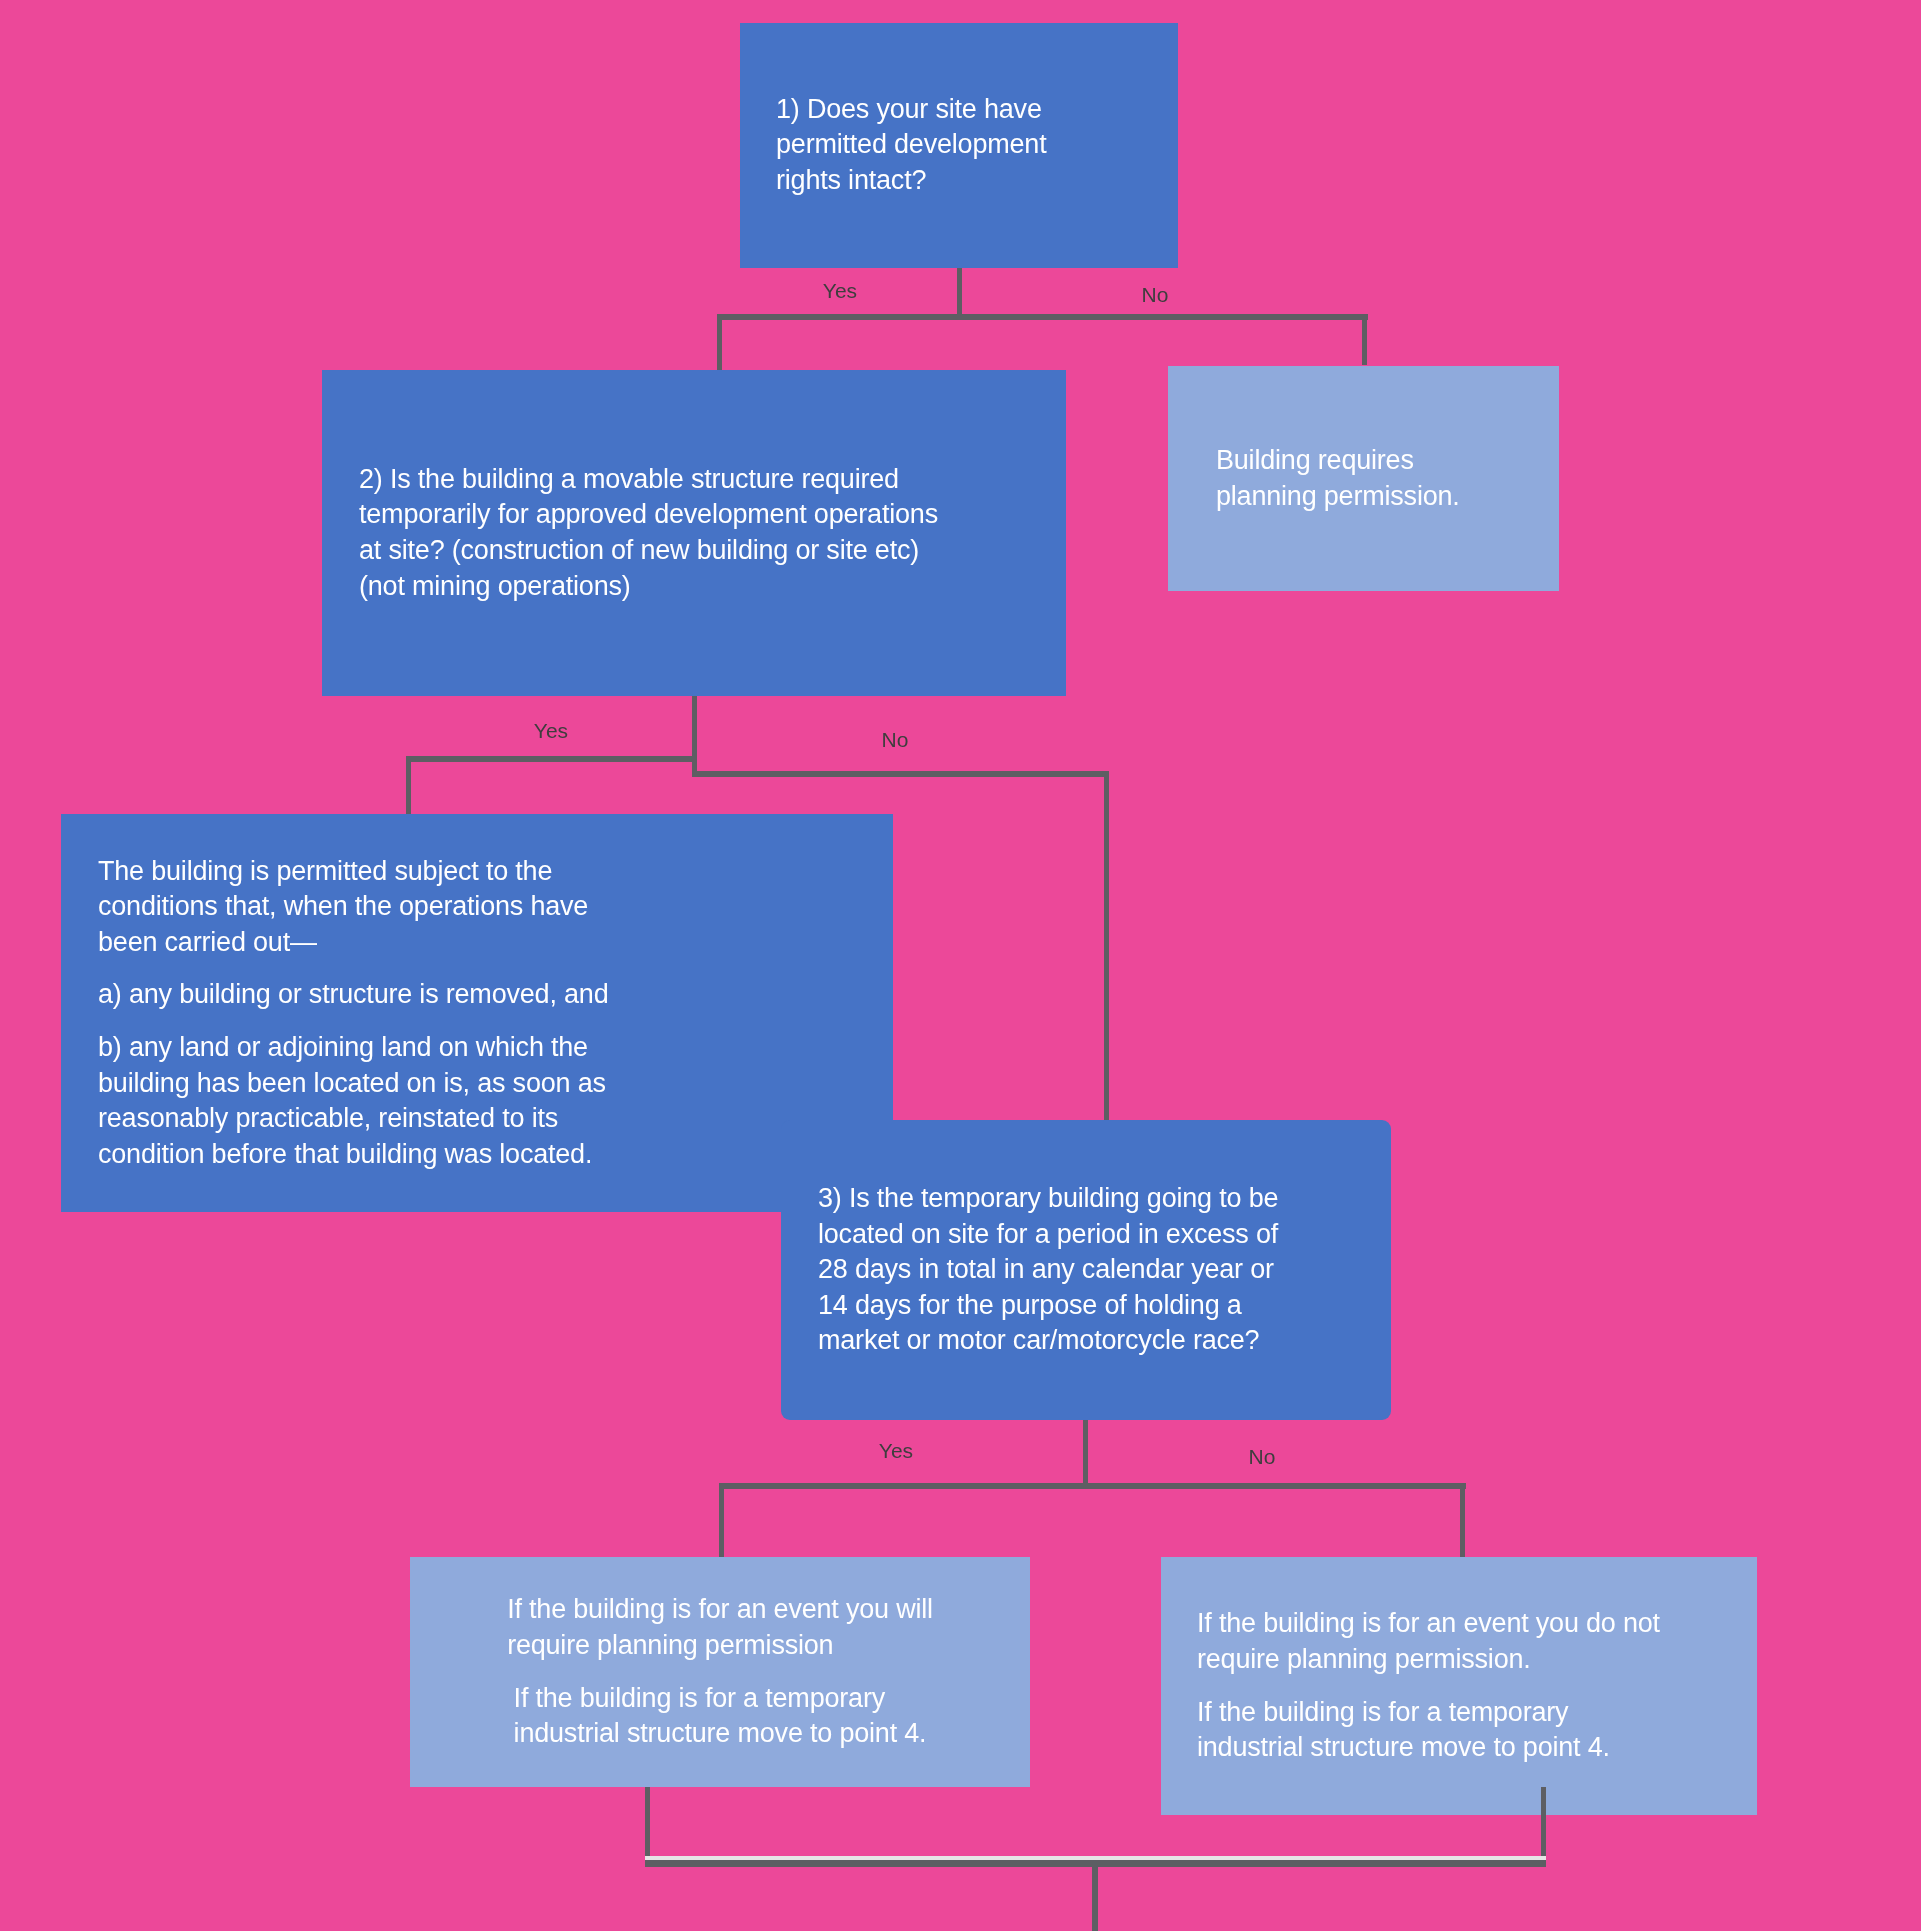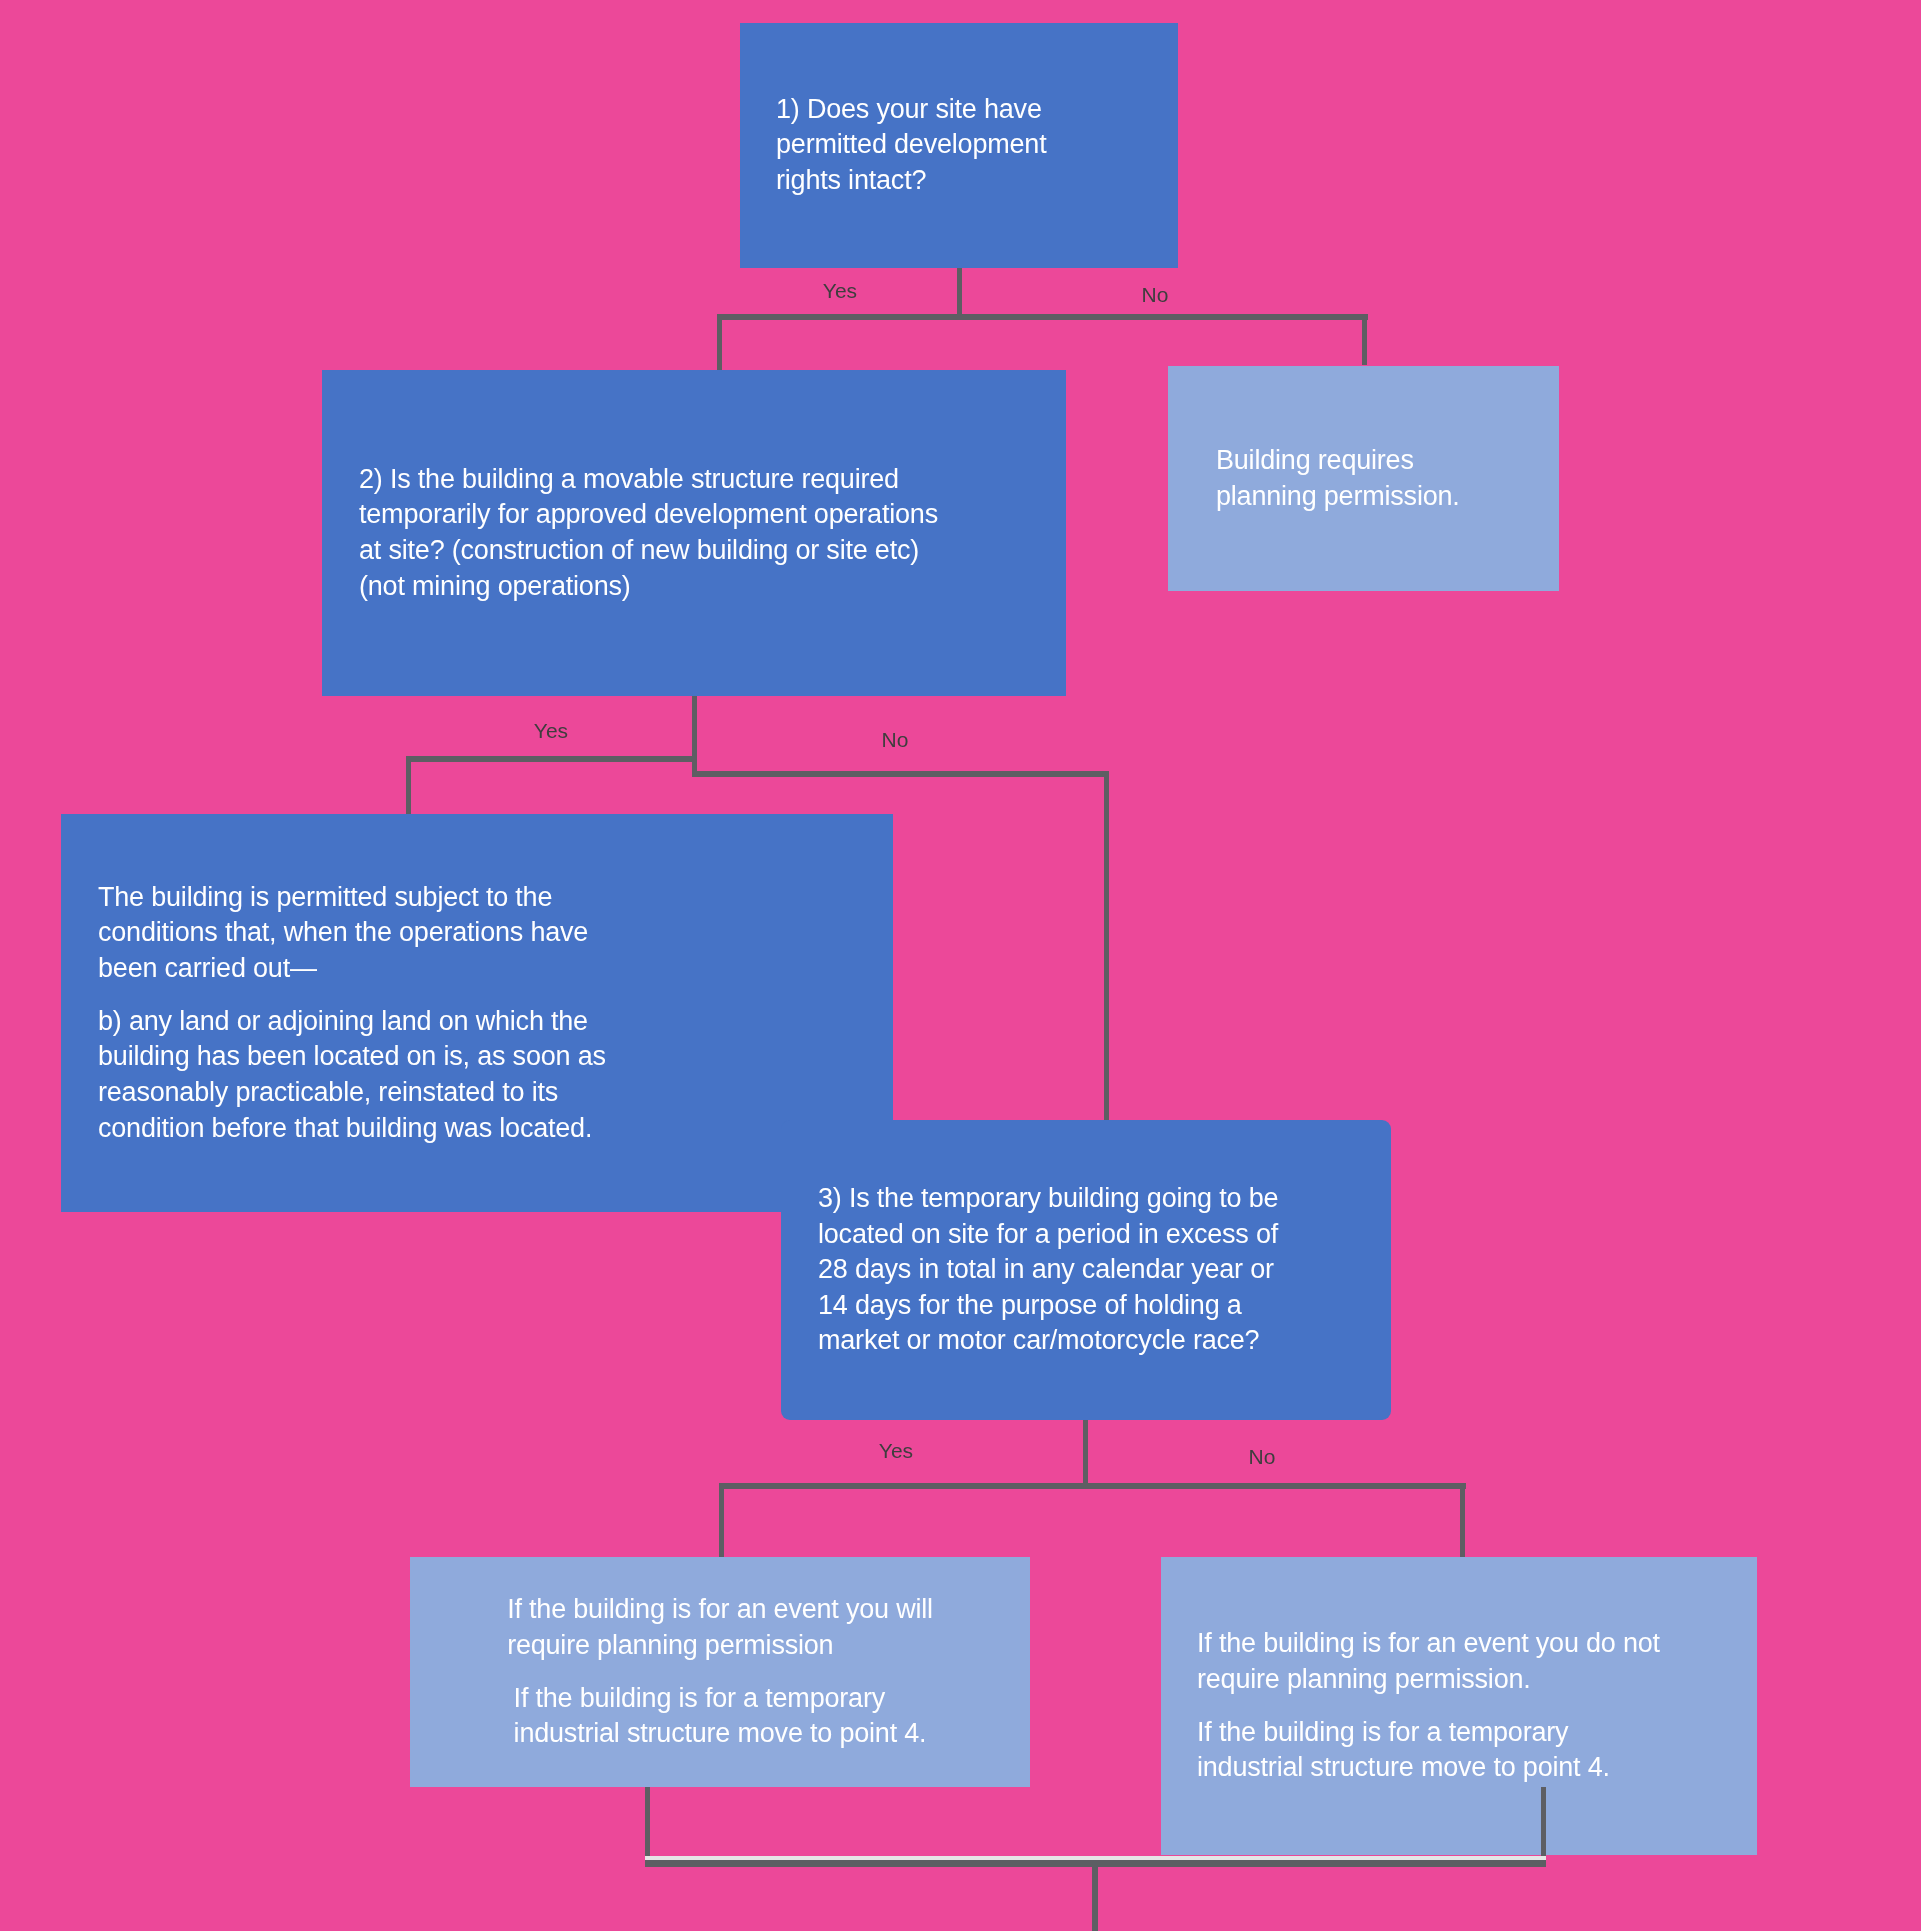--- a/index.html
+++ b/index.html
@@ -73,20 +73,21 @@
   <div class="conn" style="left:692px;top:696px;width:5.4px;height:81px;"></div>
   <div class="conn" style="left:406px;top:756px;width:291px;height:6.2px;"></div>
   <div class="conn" style="left:406px;top:756px;width:5.4px;height:58px;"></div>
   <div class="conn" style="left:692px;top:771px;width:417px;height:6.2px;"></div>
   <div class="conn" style="left:1104px;top:771px;width:5.4px;height:349px;"></div>
 
   <div class="node dark" style="left:61px;top:814px;width:832px;height:398px;padding:0 37px;">
     <div class="para">The building is permitted subject to the
 conditions that, when the operations have
 been carried out—</div>
+    <div class="para">a) any building or structure is removed, and</div>
     <div class="para">b) any land or adjoining land on which the
 building has been located on is, as soon as
 reasonably practicable, reinstated to its
 condition before that building was located.</div>
   </div>
 
   <div class="node dark" style="left:781px;top:1120px;width:610px;height:300px;padding:0 37px;border-radius:9px;">3) Is the temporary building going to be
 located on site for a period in excess of
 28 days in total in any calendar year or
 14 days for the purpose of holding a
@@ -99,21 +100,21 @@
   <div class="conn" style="left:719px;top:1483px;width:5.4px;height:74px;"></div>
   <div class="conn" style="left:1460px;top:1483px;width:5.4px;height:74px;"></div>
 
   <div class="node light" style="left:410px;top:1557px;width:620px;height:230px;padding:0 39px;align-items:center;">
     <div class="para">If the building is for an event you will
 require planning permission</div>
     <div class="para">If the building is for a temporary
 industrial structure move to point 4.</div>
   </div>
 
-  <div class="node light" style="left:1161px;top:1557px;width:596px;height:298px;padding:0 36px;">
+  <div class="node light" style="left:1161px;top:1557px;width:596px;height:258px;padding:0 36px;">
     <div class="para">If the building is for an event you do not
 require planning permission.</div>
     <div class="para">If the building is for a temporary
 industrial structure move to point 4.</div>
   </div>
 
   <div class="conn" style="left:645px;top:1787px;width:5.4px;height:76px;"></div>
   <div class="conn" style="left:1541px;top:1787px;width:5.4px;height:76px;"></div>
   <div class="conn-light" style="left:645px;top:1856px;width:901px;height:4.6px;"></div>
   <div class="conn" style="left:645px;top:1860px;width:901px;height:7px;"></div>

